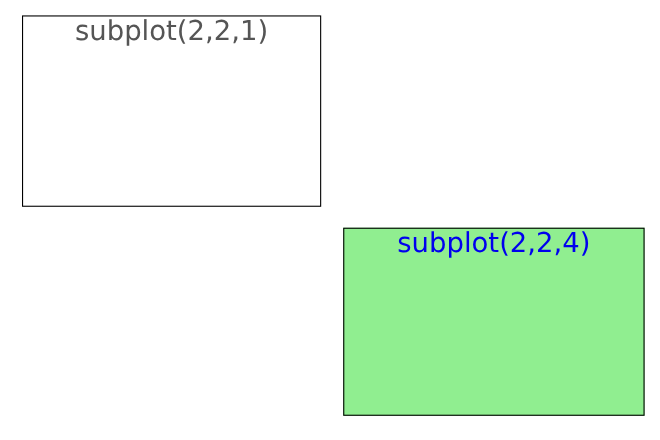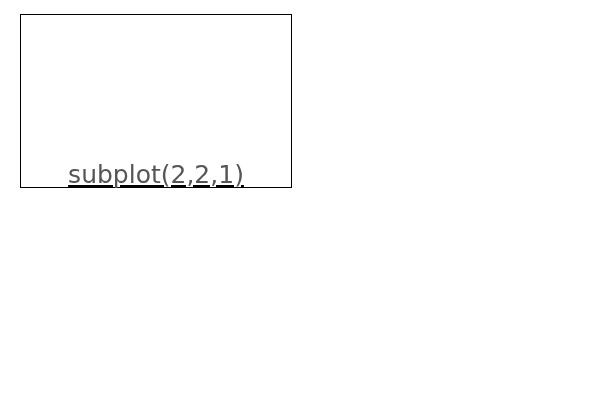--- a/index.html
+++ b/index.html
@@ -17,23 +17,22 @@
     position: relative;
     width: 600px;
     height: 400px;
     background: #ffffff;
   }
   .axes {
     position: absolute;
     box-sizing: border-box;
     border: 1.2px solid #000000;
     display: flex;
-    align-items: flex-end;
+    align-items: flex-start;
     justify-content: center;
-    text-decoration: underline;
   }
   .axes-221 {
     left: 20px;
     top: 14px;
     width: 272px;
     height: 174px;
     background: #ffffff;
   }
   .axes-224 {
     left: 312px;
@@ -54,13 +53,16 @@
     color: #0000ee;
   }
 </style>
 </head>
 <body>
 
 <div class="figure">
   <div class="axes axes-221">
     <span class="axes-label">subplot(2,2,1)</span>
   </div>
+  <div class="axes axes-224">
+    <span class="axes-label">subplot(2,2,4)</span>
+  </div>
 </div>
 
 </body></html>

